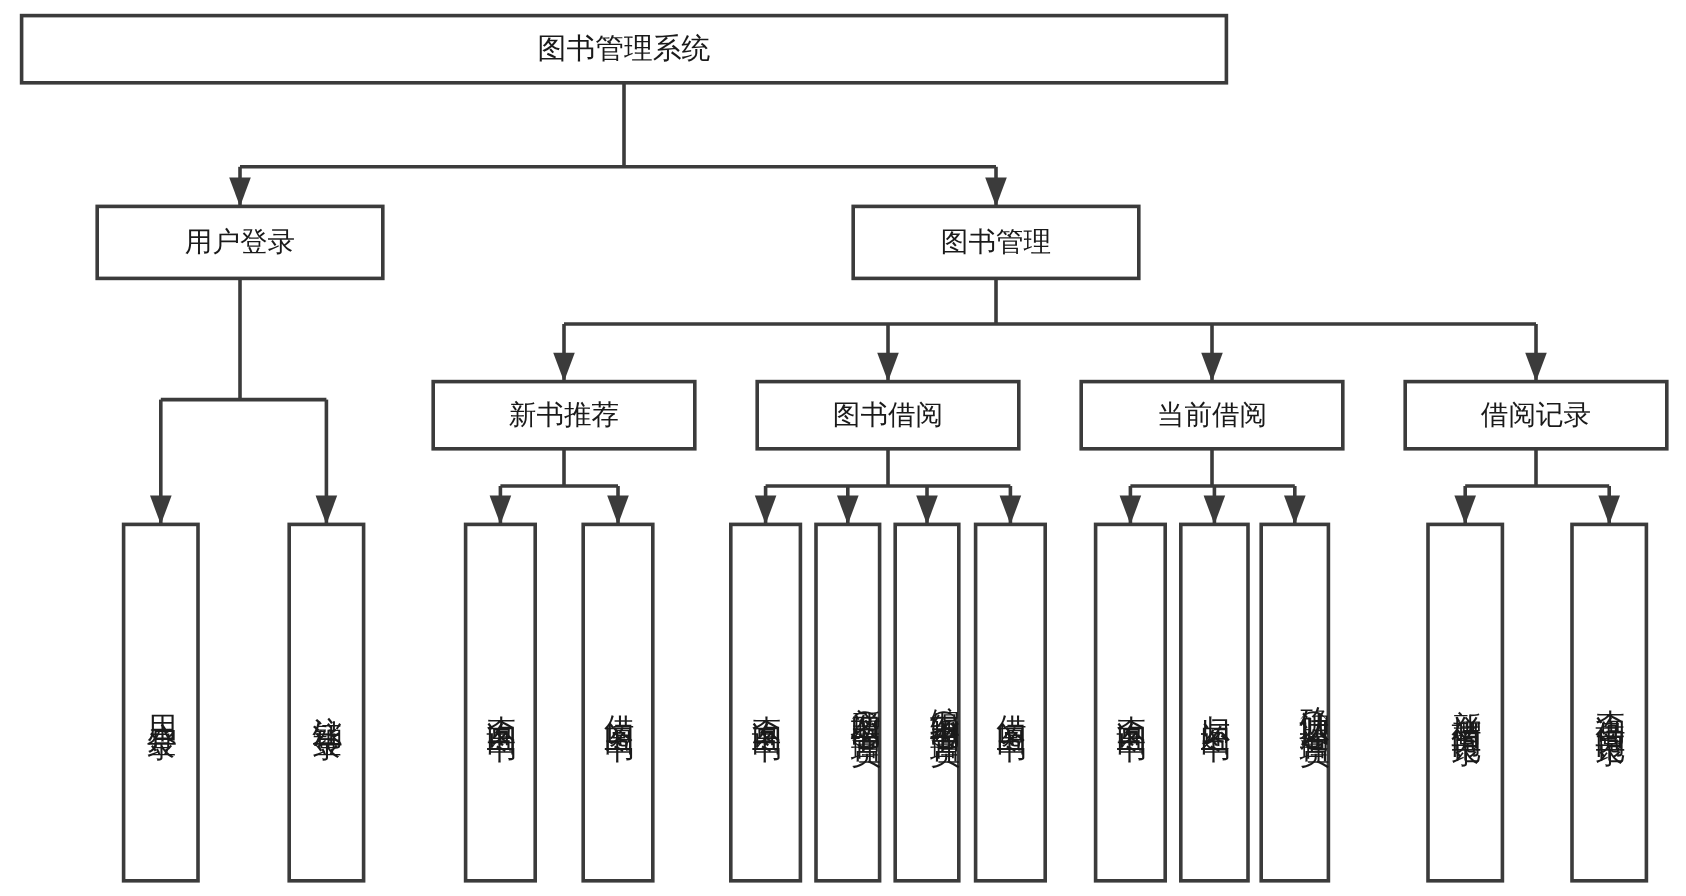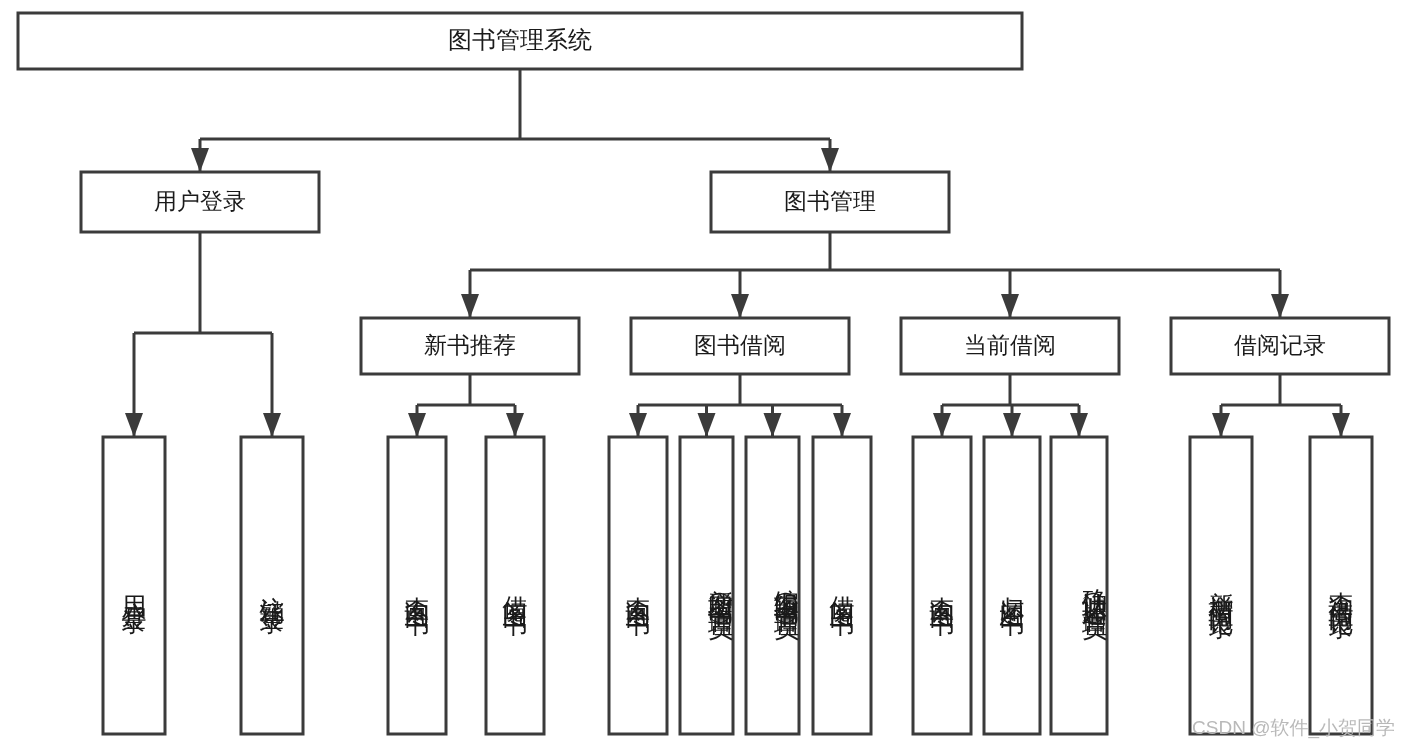--- a/index.html
+++ b/index.html
@@ -185,14 +185,13 @@
       <div class="vlabel" style="left: 680px; width: 53px; top: 443px; height: 287px; font-size: 25px; letter-spacing: 4px; justify-content: flex-start;">新增图书（管理员）</div>
       <div class="vlabel" style="left: 746px; width: 53px; top: 443px; height: 287px; font-size: 25px; letter-spacing: 4px; justify-content: flex-start;">编辑图书（管理员）</div>
       <div class="vlabel" style="left: 813px; width: 58px; top: 437px; height: 297px; display: flex; align-items: center; justify-content: center;">借阅图书</div>
       <div class="vlabel" style="left: 913px; width: 58px; top: 437px; height: 297px; display: flex; align-items: center; justify-content: center;">查询图书</div>
       <div class="vlabel" style="left: 984px; width: 56px; top: 437px; height: 297px; display: flex; align-items: center; justify-content: center;">归还图书</div>
       <div class="vlabel" style="left: 1051px; width: 56px; top: 443px; height: 287px; font-size: 25px; letter-spacing: 4px; justify-content: flex-start;">确认归还（管理员）</div>
       <div class="vlabel" style="left: 1190px; width: 62px; top: 437px; height: 297px; display: flex; align-items: center; justify-content: center;">新增借阅记录</div>
       <div class="vlabel" style="left: 1310px; width: 62px; top: 437px; height: 297px; display: flex; align-items: center; justify-content: center;">查询借阅记录</div>
     </div>
 
-  <div class="watermark">CSDN @软件_小贺同学</div>
 </div>
 
 </body></html>

